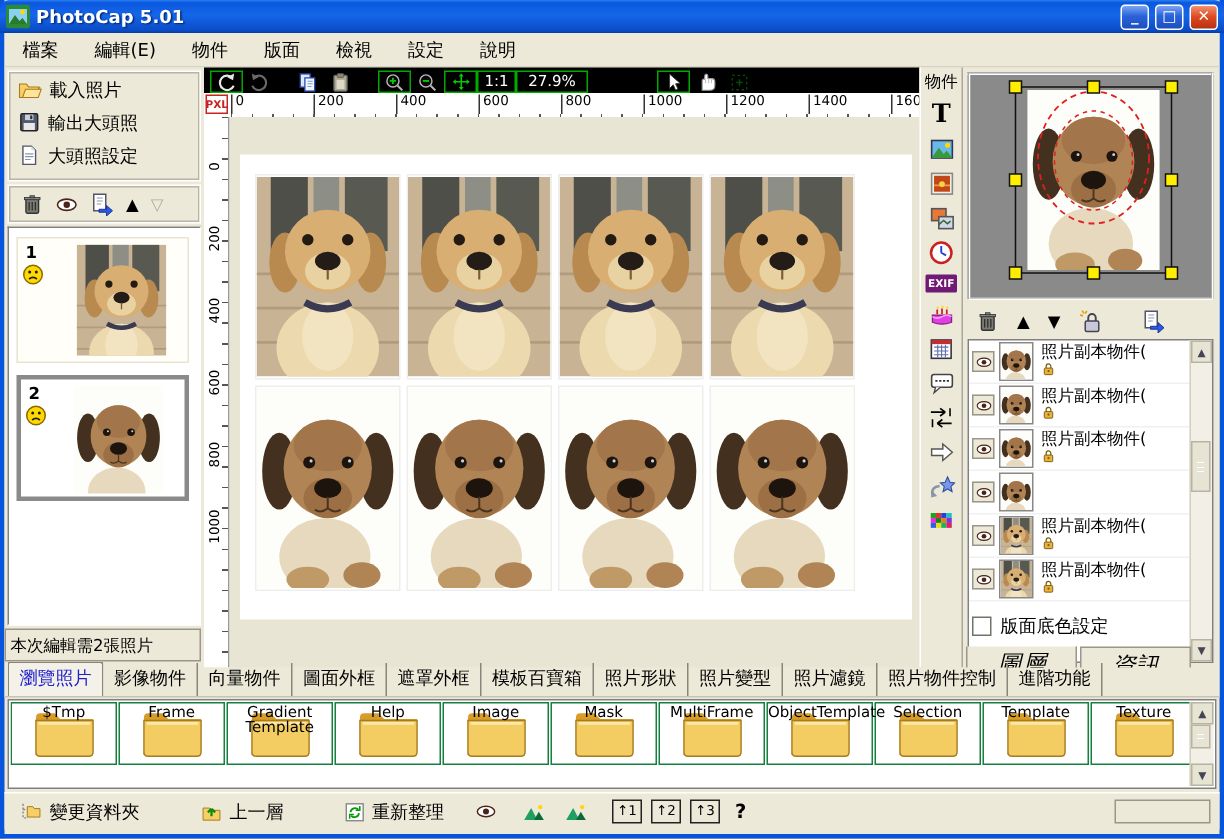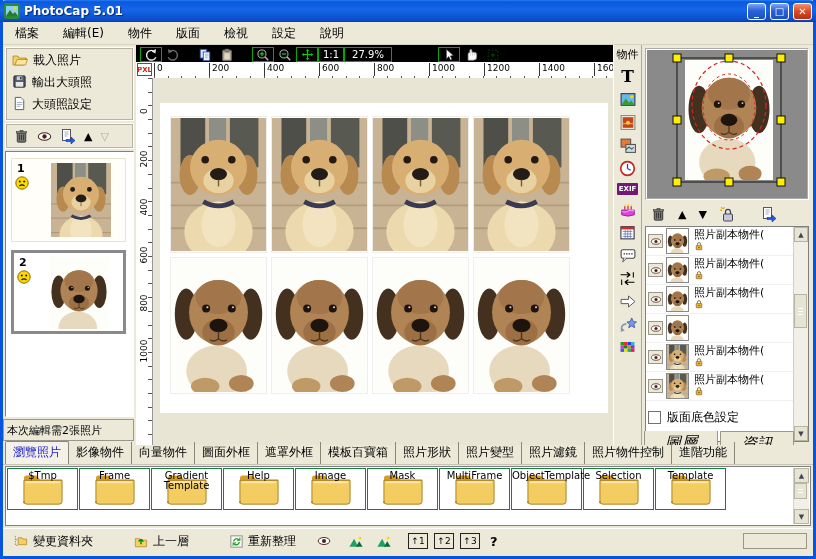--- a/index.html
+++ b/index.html
@@ -823,20 +823,26 @@
           <svg class="ficon" width="46" height="40">
             <use href="#i-folder"></use>
           </svg>
         </div>
       <div class="fcell">
           <span class="flabel">Template</span>
           <svg class="ficon" width="46" height="40">
             <use href="#i-folder"></use>
           </svg>
         </div>
+      <div class="fcell">
+          <span class="flabel">Texture</span>
+          <svg class="ficon" width="46" height="40">
+            <use href="#i-folder"></use>
+          </svg>
+        </div>
     </div>
     <div class="fscroll sbar">
       <span class="sarrow">▲</span>
       <span class="strack">
           <span class="sthumb" style="top:0;height:16px">
             <i></i>
             <i></i>
           </span>
         </span>
       <span class="sarrow">▼</span>

